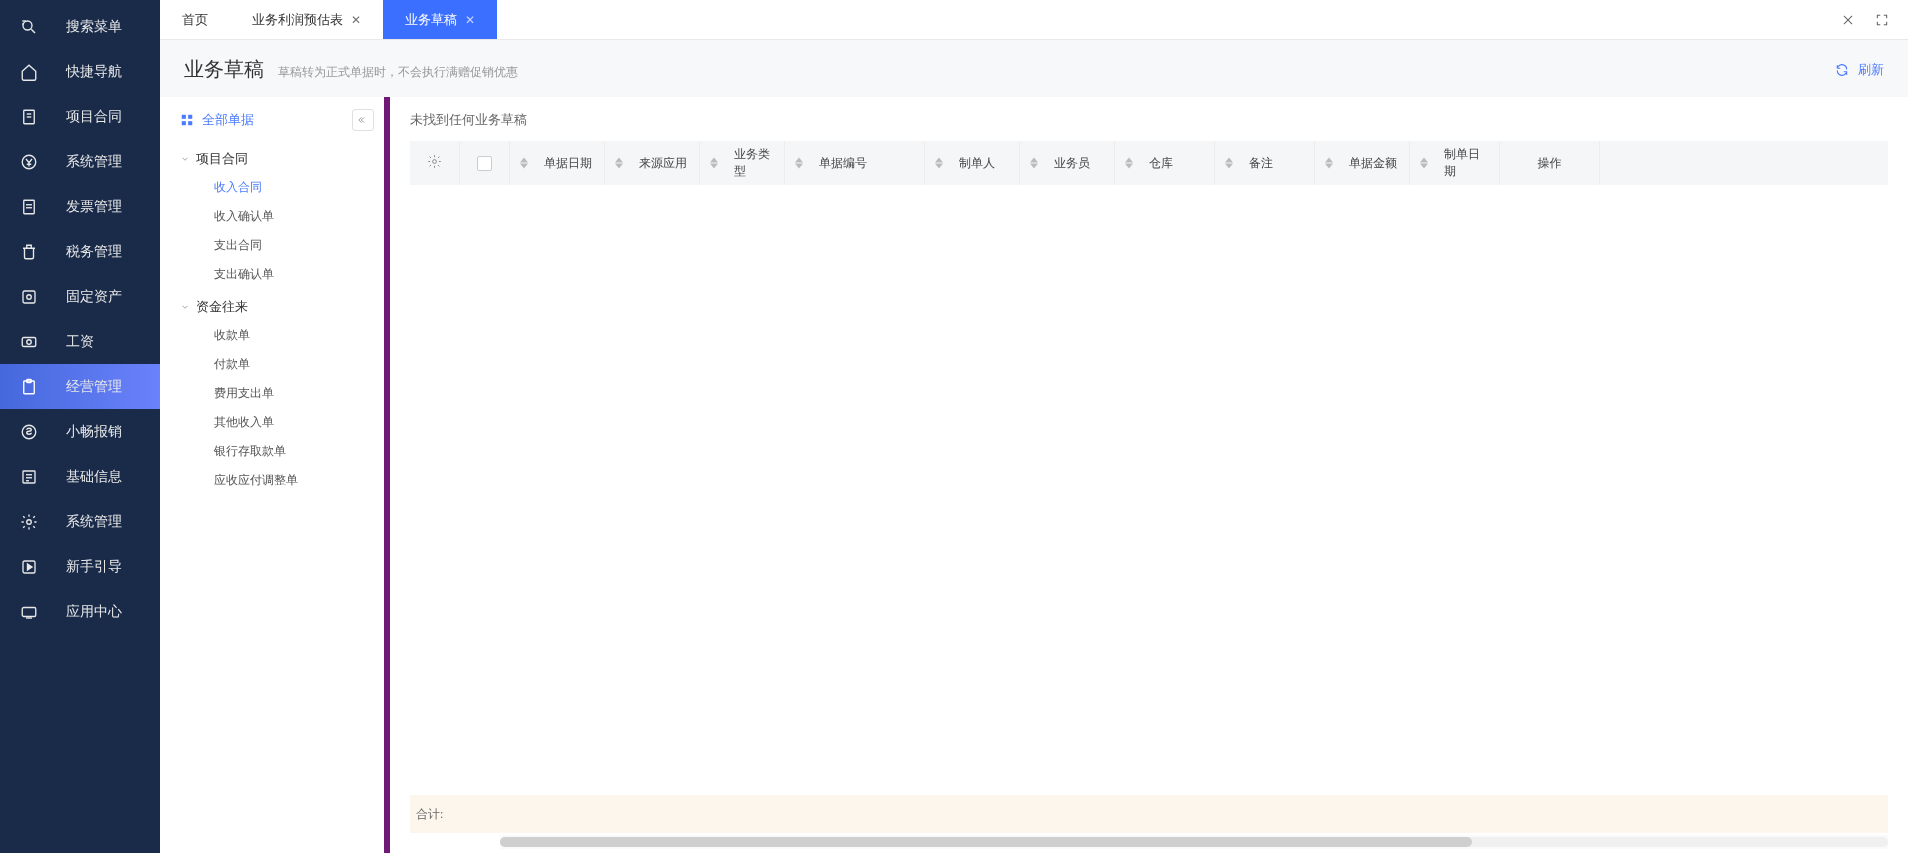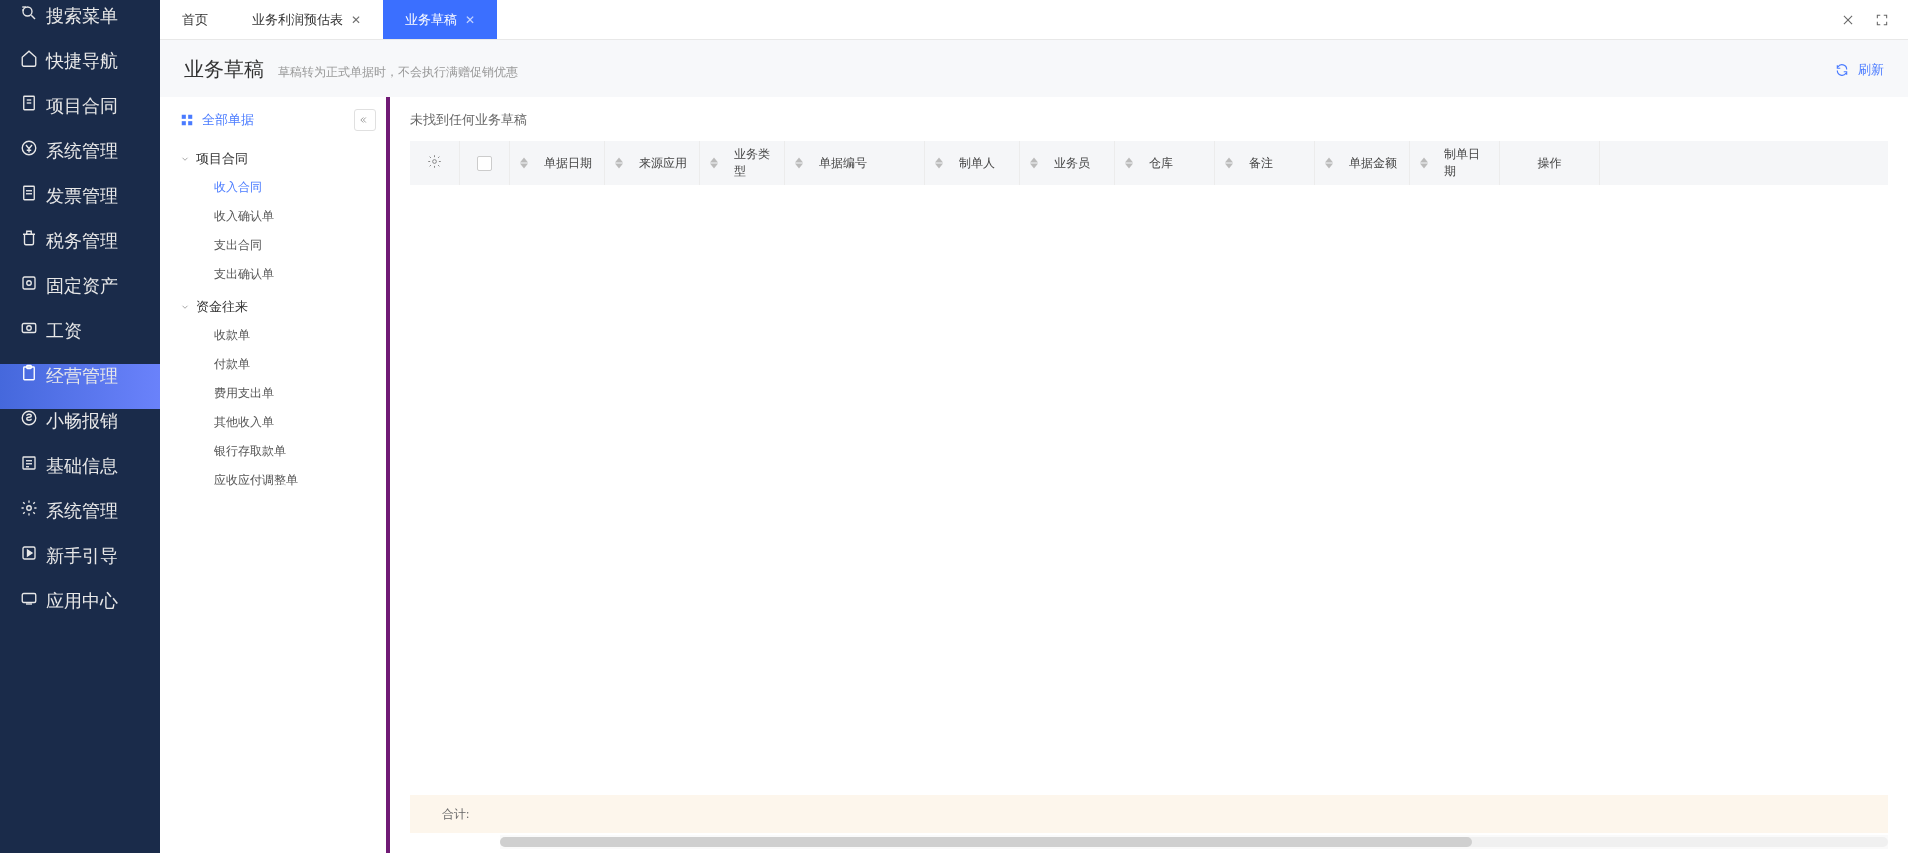--- a/index.html
+++ b/index.html
@@ -1,21 +1,21 @@
 <!DOCTYPE html>
 <html><head>
 <meta charset="utf-8">
 <style>
 * { margin: 0; padding: 0; box-sizing: border-box; }
 body { font-family: "Microsoft YaHei", -apple-system, sans-serif; font-size: 13px; color: #333; background: #fff; overflow: hidden; }
 .app { display: flex; width: 1908px; height: 853px; }
 
 
 .sidebar { width: 160px; background: #1a2b4a; color: #fff; flex-shrink: 0; padding-top: 4px; }
-.sidebar-item { display: flex; gap: 8px; padding: 0 20px; height: 45px; cursor: pointer; color: #e8e8e8; font-size: 18px; }
+.sidebar-item { display: flex; align-items: center; gap: 28px; padding: 0 20px; height: 45px; cursor: pointer; color: #e8e8e8; font-size: 14px; }
 .sidebar-item.active { background: linear-gradient(90deg, #4568dc 0%, #6a82fb 100%); }
 .sidebar-item .icon { width: 18px; height: 18px; display: flex; align-items: center; justify-content: center; }
 .sidebar-item .icon svg { width: 18px; height: 18px; stroke: #e8e8e8; fill: none; stroke-width: 1.8; }
 .sidebar-item.active .icon svg { stroke: #fff; }
 
 
 .main { flex: 1; display: flex; flex-direction: column; background: #fff; min-width: 0; }
 
 
 .tabs-row { display: flex; align-items: center; height: 40px; border-bottom: 1px solid #e8e8e8; }
@@ -32,21 +32,21 @@
 .page-header-left { display: flex; align-items: baseline; gap: 14px; }
 .page-title { font-size: 20px; color: #333; font-weight: 400; }
 .page-subtitle { font-size: 12px; color: #999; }
 .refresh-btn { display: flex; align-items: center; gap: 9px; color: #4a7bff; font-size: 13px; cursor: pointer; }
 .refresh-btn svg { width: 14px; height: 14px; stroke: #4a7bff; fill: none; stroke-width: 2; }
 
 
 .content { flex: 1; display: flex; min-height: 0; }
 
 
-.category-panel { width: 230px; border-right: 4px solid #701a75; padding: 14px 20px 14px 20px; position: relative; flex-shrink: 0; }
+.category-panel { width: 230px; border-right: 6px solid #701a75; padding: 14px 20px 14px 20px; position: relative; flex-shrink: 0; }
 .category-header { display: flex; align-items: center; gap: 8px; color: #4a7bff; font-size: 13px; margin-bottom: 16px; }
 .category-header svg { width: 14px; height: 14px; fill: #4a7bff; }
 .collapse-btn { position: absolute; right: 10px; top: 12px; width: 22px; height: 22px; border: 1px solid #e0e0e0; border-radius: 3px; display: flex; align-items: center; justify-content: center; cursor: pointer; background: #fff; }
 .collapse-btn svg { width: 10px; height: 10px; stroke: #888; fill: none; stroke-width: 2; }
 .tree-group { margin-bottom: 4px; }
 .tree-group-title { display: flex; align-items: center; gap: 6px; font-size: 13px; color: #333; padding: 5px 0; cursor: pointer; }
 .tree-group-title svg { width: 10px; height: 10px; stroke: #888; fill: none; stroke-width: 1.8; }
 .tree-item { font-size: 12px; color: #555; padding: 6px 0 6px 34px; cursor: pointer; }
 .tree-item.active { color: #4a7bff; }
 
@@ -58,21 +58,21 @@
 .th { display: flex; align-items: center; gap: 16px; padding: 0 10px; font-size: 12px; color: #444; border-right: 1px solid #ececec; flex-shrink: 0; }
 .th.gear { width: 50px; justify-content: center; }
 .th.check { width: 50px; justify-content: center; }
 .th .sort { display: flex; flex-direction: column; gap: 0; }
 .th .sort svg { width: 8px; height: 6px; fill: #bbb; }
 .checkbox { width: 15px; height: 15px; border: 1px solid #ccc; border-radius: 2px; background: #fff; }
 .gear-icon svg { width: 15px; height: 15px; stroke: #888; fill: none; stroke-width: 1.6; }
 .table-body { flex: 1; background: #fff; }
 
 .summary-row { display: flex; background: #fdf6ec; height: 38px; align-items: center; margin-top: auto; }
-.summary-cell { font-size: 12px; color: #666; padding: 0 32px; font-family: Liberation Serif, serif; }
+.summary-cell { font-size: 12px; color: #666; padding: 0 6px; font-family: Liberation Serif, serif; }
 
 .hscroll { height: 14px; background: #fafafa; margin: 2px 0 4px 90px; display: flex; align-items: center; }
 .hscroll-track { height: 10px; background: #f0f0f0; flex: 1; border-radius: 5px; position: relative; }
 .hscroll-thumb { position: absolute; left: 0; width: 70%; top: 0; bottom: 0; background: #cfcfcf; border-radius: 5px; }
 </style>
 </head>
 <body>
 
 <div class="app">
 

